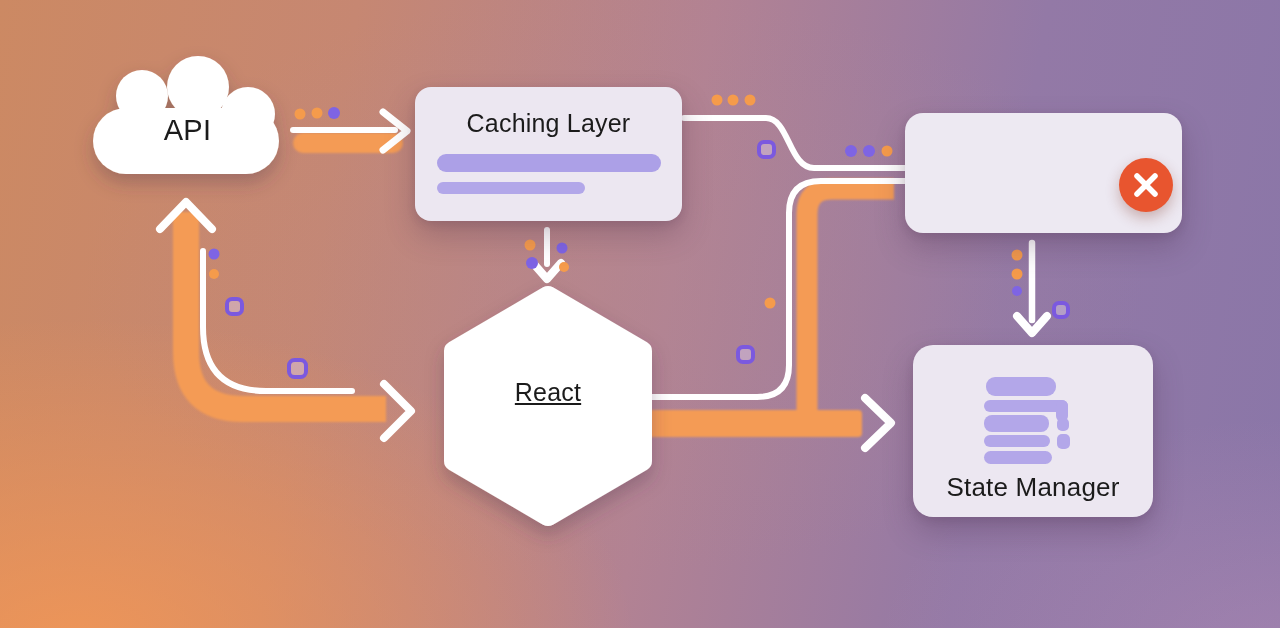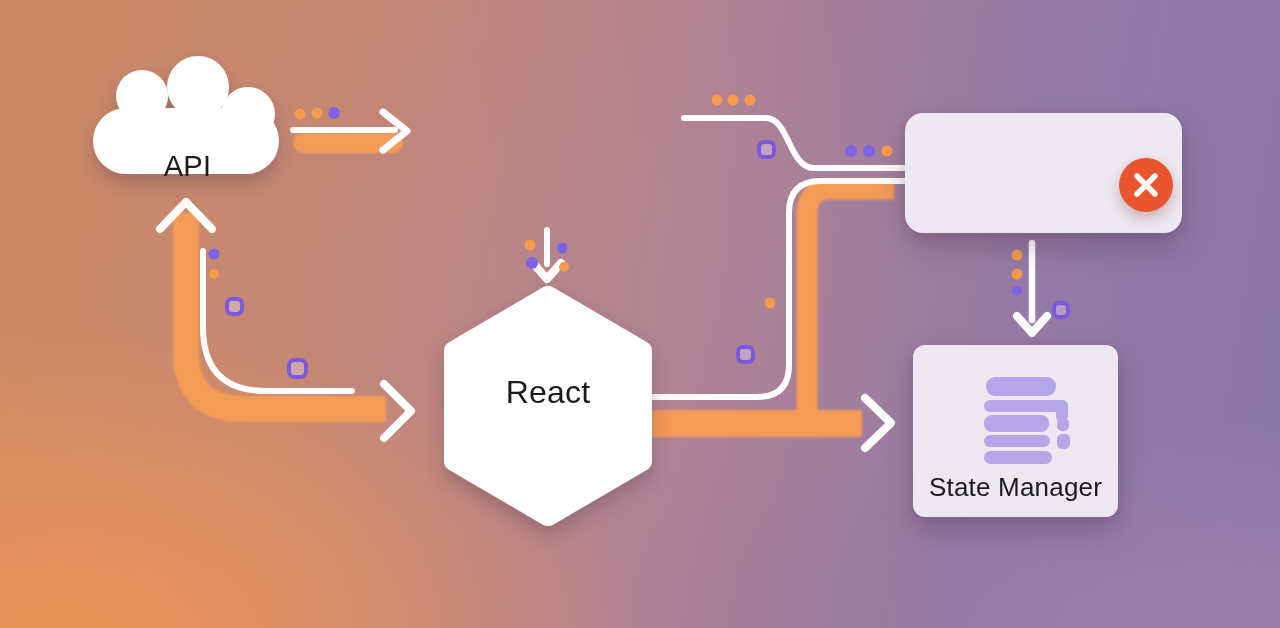--- a/index.html
+++ b/index.html
@@ -17,44 +17,44 @@
   .layer { position:absolute; left:0; top:0; }
 
   .card {
     position:absolute; background:#ece7f1; border-radius:16px;
     box-shadow:0 14px 30px rgba(72,44,72,0.28), 0 3px 8px rgba(72,44,72,0.14);
   }
   .node-label { color:#1b1b1b; font-weight:500; letter-spacing:0.2px; }
 
   
   .api-label { position:absolute; left:95px; top:114px; width:185px; text-align:center;
-               font-size:29px;margin-top:36px; }
+               font-size:29px; }
 
   
   .caching-card { left:415px; top:87px; width:267px; height:134px; }
   .caching-title { position:absolute; left:0; top:22px; width:100%; text-align:center; font-size:25px; }
   .cache-bar1 { position:absolute; left:22px; top:67px; width:224px; height:18px;
                 border-radius:9px; background:#aca0e7; }
   .cache-bar2 { position:absolute; left:22px; top:95px; width:148px; height:12px;
                 border-radius:6px; background:#b2a7e9; }
 
   
   .react-label { position:absolute; left:448px; top:376px; width:200px; text-align:center;
-                 font-size:32px; line-height:33px; }
+                 font-size:25px; line-height:33px;text-decoration:underline; }
 
   
   .error-card { left:905px; top:113px; width:277px; height:120px; border-radius:18px; background:#ede9f2; }
   .error-title { position:absolute; left:0; top:0; width:216px; height:100%;
                  display:flex; align-items:center; justify-content:center; font-size:24px; }
   .error-x { position:absolute; left:214px; top:45px; width:54px; height:54px; border-radius:50%;
              background:#e8552f; box-shadow:0 6px 14px rgba(120,40,20,0.30);
              display:flex; align-items:center; justify-content:center; }
 
   
-  .state-card { left:913px; top:345px; width:205px; height:172px; border-radius:12px; }
+  .state-card { left:913px; top:345px; width:240px; height:172px; border-radius:20px; }
   .state-icon { position:absolute; left:70px; top:32px; }
   .state-title { position:absolute; left:0; bottom:14px; width:100%; text-align:center; font-size:26px; }
 </style>
 </head>
 <body>
 
 <div class="stage">
 
   <svg class="layer" width="1280" height="628" viewBox="0 0 1280 628">
     <defs>
@@ -132,20 +132,25 @@
       <circle cx="198" cy="87" r="31"></circle>
       <circle cx="248" cy="114" r="27"></circle>
       <rect x="93" y="108" width="186" height="66" rx="33"></rect>
     </g>
 
     <polygon points="548,296 642,351 642,461 548,516 454,461 454,351" fill="#ffffff" stroke="#ffffff" stroke-width="20" stroke-linejoin="round" filter="url(#shadow)"></polygon>
   </svg>
 
   <div class="api-label node-label">API</div>
 
+  <div class="card caching-card">
+    <div class="caching-title node-label">Caching Layer</div>
+    <div class="cache-bar1"></div>
+    <div class="cache-bar2"></div>
+  </div>
 
   <div class="react-label node-label">
     <div>React</div>
   </div>
 
   <div class="card error-card">
     <div class="error-x">
       <svg width="26" height="26" viewBox="0 0 26 26">
         <line x1="4" y1="4" x2="22" y2="22" stroke="#ffffff" stroke-width="5.5" stroke-linecap="round"></line>
         <line x1="22" y1="4" x2="4" y2="22" stroke="#ffffff" stroke-width="5.5" stroke-linecap="round"></line>

